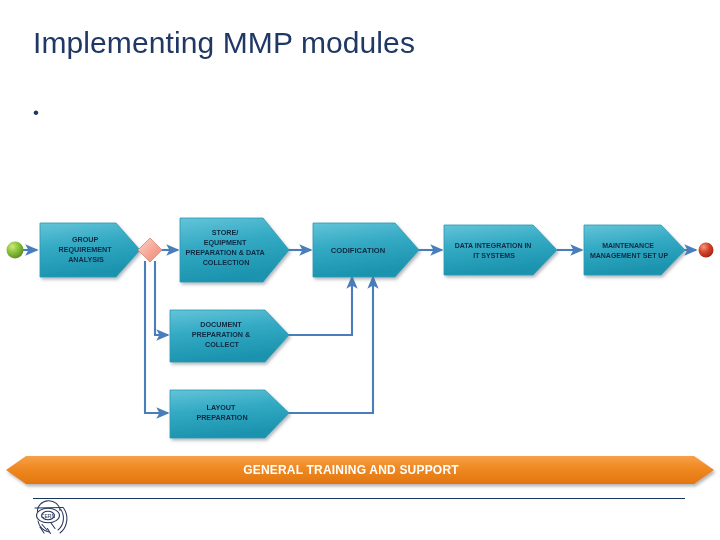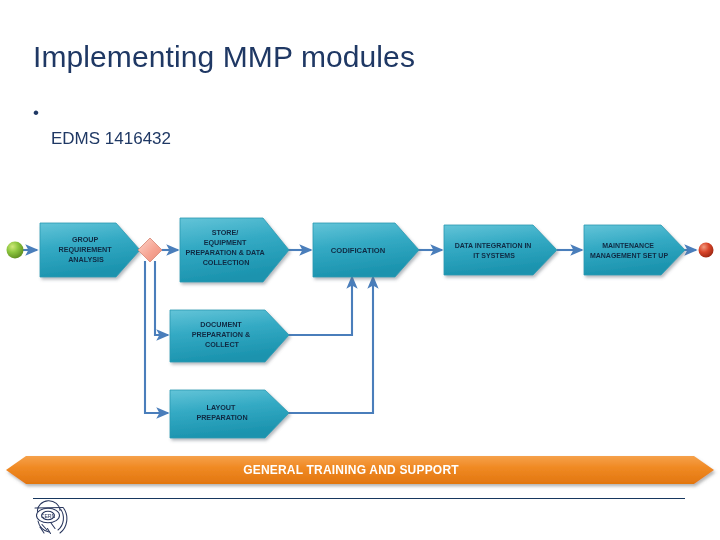--- a/index.html
+++ b/index.html
@@ -6,21 +6,21 @@
   body{
     width:720px;height:540px;
     background:#ffffff;
     font-family:"Liberation Sans", sans-serif;
     overflow:hidden;
     position:relative;
   }
   #slide{position:relative;width:720px;height:540px;}
 
   .slide-title{
-    position:absolute;left:33px;top:40px;
+    position:absolute;left:33px;top:26px;
     font-size:30px;line-height:34px;
     color:#1F3864;
     letter-spacing:0.1px;
     white-space:nowrap;
   }
 
   .bullet-block{
     position:absolute;left:33px;top:100px;width:650px;
     color:#1F3864;
     font-size:17px;line-height:26px;
@@ -61,21 +61,20 @@
 
 <div id="slide">
 
   <div class="slide-title">Implementing MMP modules</div>
 
   <div class="bullet-block">
     <div class="bullet-row">
       <span class="bullet-dot">•</span>
       <span class="bullet-text">
         <br>
-        <span>EDMS 1416432</span>
       </span>
     </div>
   </div>
 
   <svg id="diagram" viewBox="0 0 720 250">
     <defs>
       <linearGradient id="chevGrad" x1="0" y1="0" x2="0.25" y2="1">
         <stop offset="0%" stop-color="#63C4D8"></stop>
         <stop offset="45%" stop-color="#34AAC4"></stop>
         <stop offset="100%" stop-color="#1B93AE"></stop>

